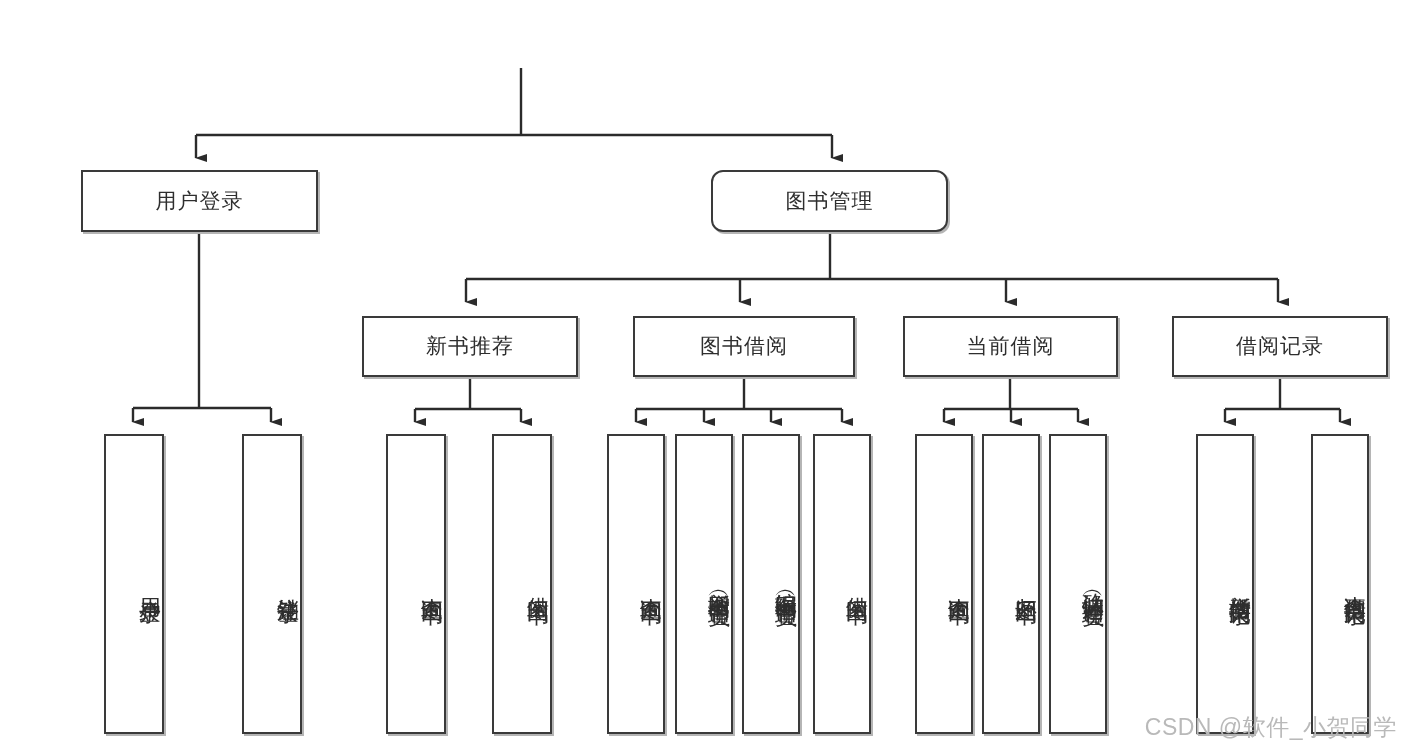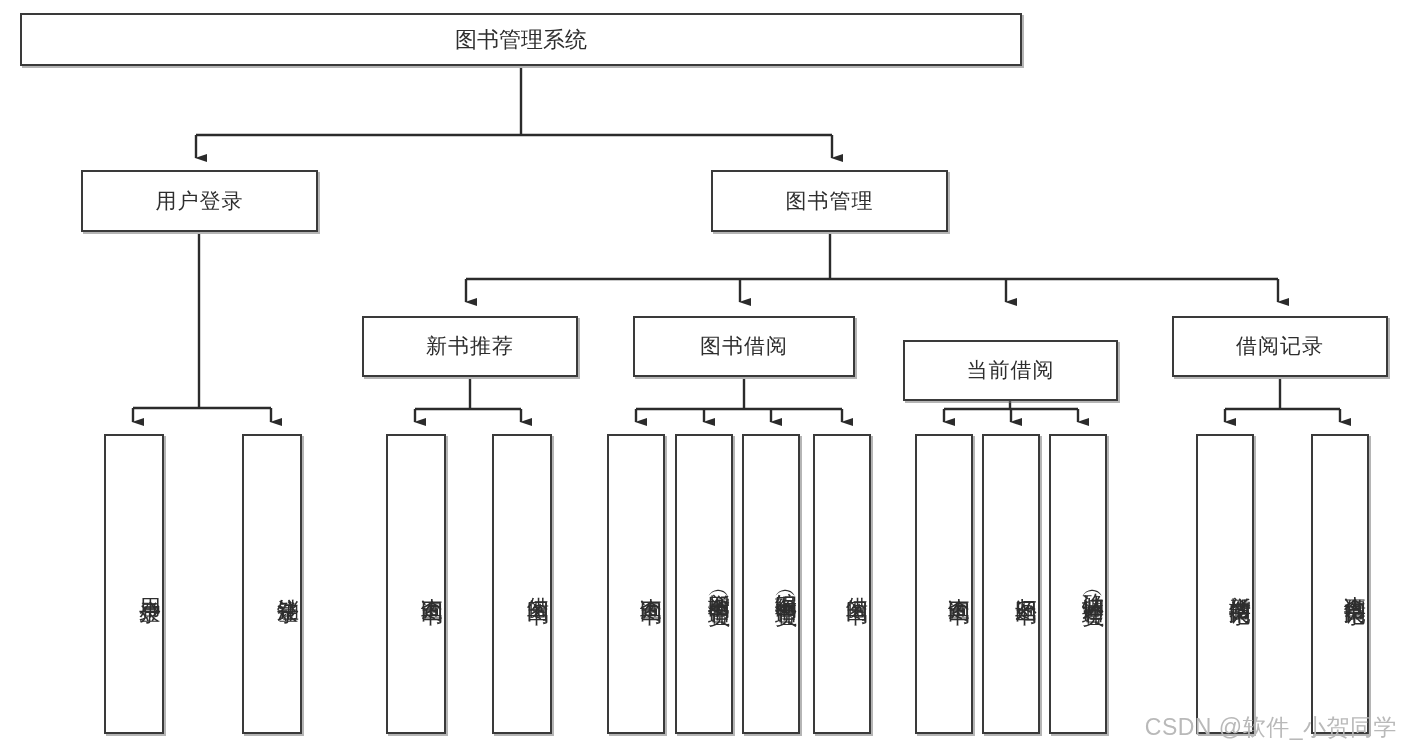--- a/index.html
+++ b/index.html
@@ -71,38 +71,35 @@
       <path d="M1011,409 L1011,422" marker-end="url(#arw)"></path>
       <path d="M1078,409 L1078,422" marker-end="url(#arw)"></path>
 
       <path d="M1280,379 L1280,409"></path>
       <path d="M1225,409 L1340,409"></path>
       <path d="M1225,409 L1225,422" marker-end="url(#arw)"></path>
       <path d="M1340,409 L1340,422" marker-end="url(#arw)"></path>
     </g>
   </svg>
 
-  <div class="node root" style="left:20px;top:13px;width:1002px;height:53px;">
-    <span class="txt">图书管理系统</span>
-  </div>
 
   <div class="node h" style="left:81px;top:170px;width:237px;height:62px;">
     <span class="txt">用户登录</span>
   </div>
-  <div class="node h" style="left:711px;top:170px;width:237px;height:62px;">
+  <div class="node h" style="left:711px;top:170px;width:237px;height:62px;border-radius:12px;">
     <span class="txt">图书管理</span>
   </div>
 
   <div class="node h" style="left:633px;top:316px;width:222px;height:61px;">
     <span class="txt">图书借阅</span>
   </div>
   <div class="node h" style="left:362px;top:316px;width:216px;height:61px;">
     <span class="txt">新书推荐</span>
   </div>
-  <div class="node h" style="left:903px;top:316px;width:215px;height:61px;margin-top:24px;">
+  <div class="node h" style="left:903px;top:316px;width:215px;height:61px;">
     <span class="txt">当前借阅</span>
   </div>
   <div class="node h" style="left:1172px;top:316px;width:216px;height:61px;">
     <span class="txt">借阅记录</span>
   </div>
 
   <div class="node leaf" style="left:104px;top:434px;width:60px;height:300px;">
     <span class="txt">用户登录</span>
   </div>
   <div class="node leaf" style="left:242px;top:434px;width:60px;height:300px;">

